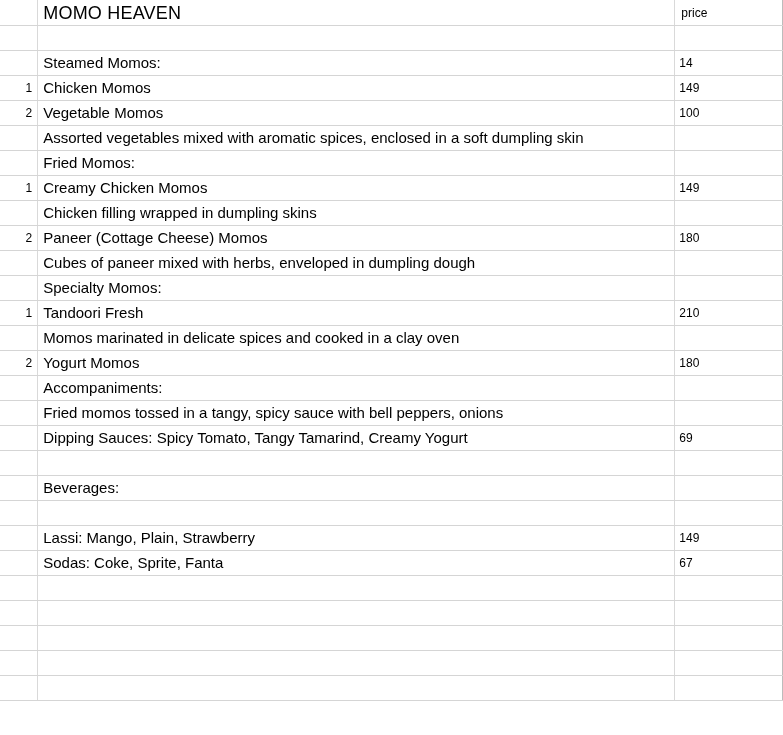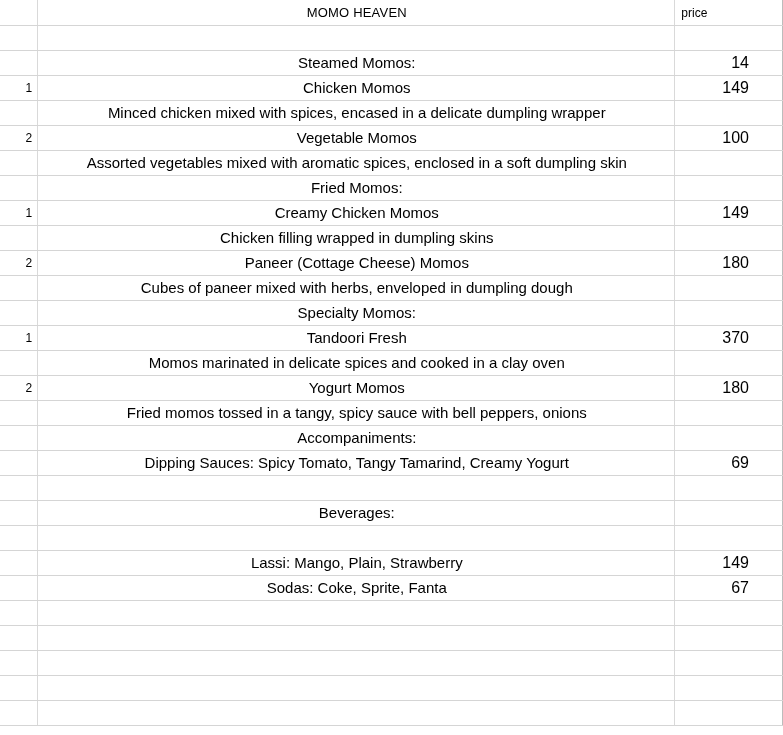--- a/index.html
+++ b/index.html
@@ -41,37 +41,36 @@
   col.c-price { width: 107px; }
 
   td.num {
     text-align: right;
     font-size: 12px;
     color: #000;
     border-left: 1px solid #ffffff;
     padding-right: 5px;
   }
   td.item {
-    text-align: center;
+    text-align: left;
     padding-left: 5px;
   }
   td.price {
-    text-align: right;
-    font-size: 16px;
+    font-size: 12px;
     padding-right: 33px;
     border-right: 1px solid #bcbcbc;
   }
   td.price.header {
     text-align: left;
     padding-left: 6px;
     padding-right: 16px;
     font-size: 12px;
   }
   td.item.title {
-    font-size: 13px;
+    font-size: 18px;
     letter-spacing: 0.2px;
   }
   tr.first td { border-top: 1px solid #ffffff; }
   tr.first td.item, tr.first td.price { border-top: 1px solid #ffffff; }
 </style>
 </head>
 <body>
 
 <table class="sheet">
   <colgroup>
@@ -94,25 +93,20 @@
         <td class="num"></td>
         <td class="item">Steamed Momos:</td>
         <td class="price">14</td>
       </tr>
       <tr>
         <td class="num">1</td>
         <td class="item">Chicken Momos</td>
         <td class="price">149</td>
       </tr>
       <tr>
-        <td class="num"></td>
-        <td class="item">Minced chicken mixed with spices, encased in a delicate dumpling wrapper</td>
-        <td class="price"></td>
-      </tr>
-      <tr>
         <td class="num">2</td>
         <td class="item">Vegetable Momos</td>
         <td class="price">100</td>
       </tr>
       <tr>
         <td class="num"></td>
         <td class="item">Assorted vegetables mixed with aromatic spices, enclosed in a soft dumpling skin</td>
         <td class="price"></td>
       </tr>
       <tr>
@@ -141,40 +135,40 @@
         <td class="price"></td>
       </tr>
       <tr>
         <td class="num"></td>
         <td class="item">Specialty Momos:</td>
         <td class="price"></td>
       </tr>
       <tr>
         <td class="num">1</td>
         <td class="item">Tandoori Fresh</td>
-        <td class="price">370</td>
+        <td class="price">210</td>
       </tr>
       <tr>
         <td class="num"></td>
         <td class="item">Momos marinated in delicate spices and cooked in a clay oven</td>
         <td class="price"></td>
       </tr>
       <tr>
         <td class="num">2</td>
         <td class="item">Yogurt Momos</td>
         <td class="price">180</td>
       </tr>
       <tr>
         <td class="num"></td>
+        <td class="item">Accompaniments:</td>
+        <td class="price"></td>
+      </tr>
+      <tr>
+        <td class="num"></td>
         <td class="item">Fried momos tossed in a tangy, spicy sauce with bell peppers, onions</td>
-        <td class="price"></td>
-      </tr>
-      <tr>
-        <td class="num"></td>
-        <td class="item">Accompaniments:</td>
         <td class="price"></td>
       </tr>
       <tr>
         <td class="num"></td>
         <td class="item">Dipping Sauces: Spicy Tomato, Tangy Tamarind, Creamy Yogurt</td>
         <td class="price">69</td>
       </tr>
       <tr>
         <td class="num"></td>
         <td class="item"></td>

